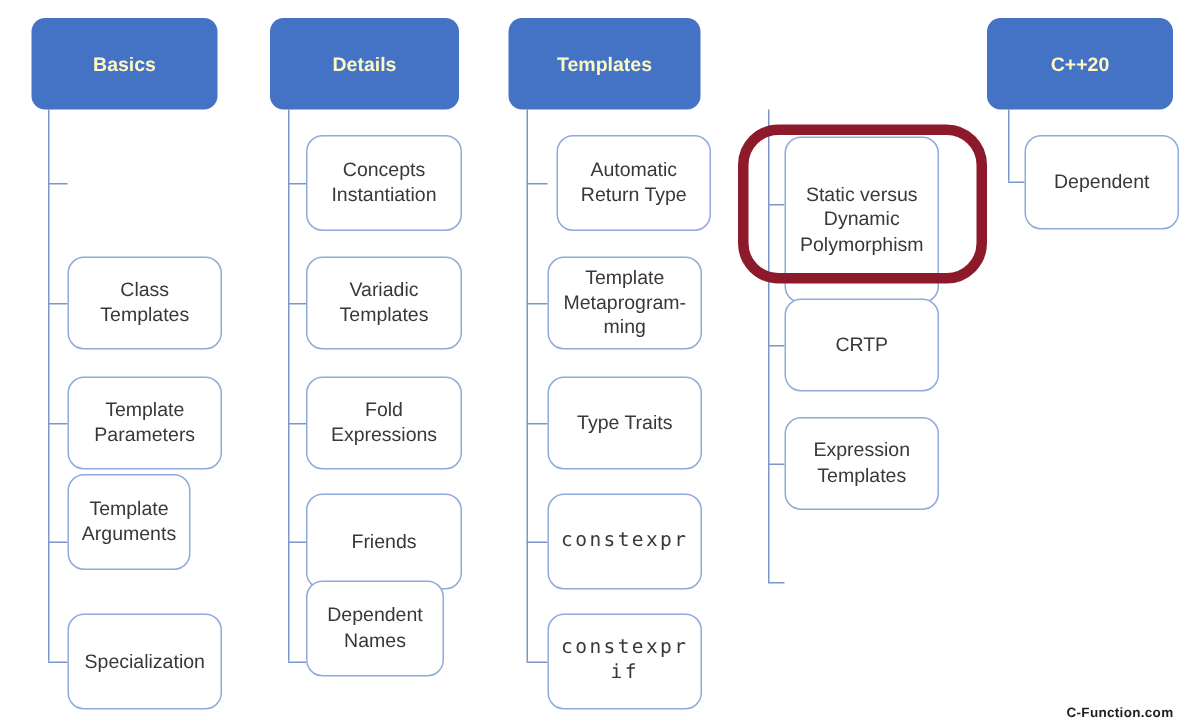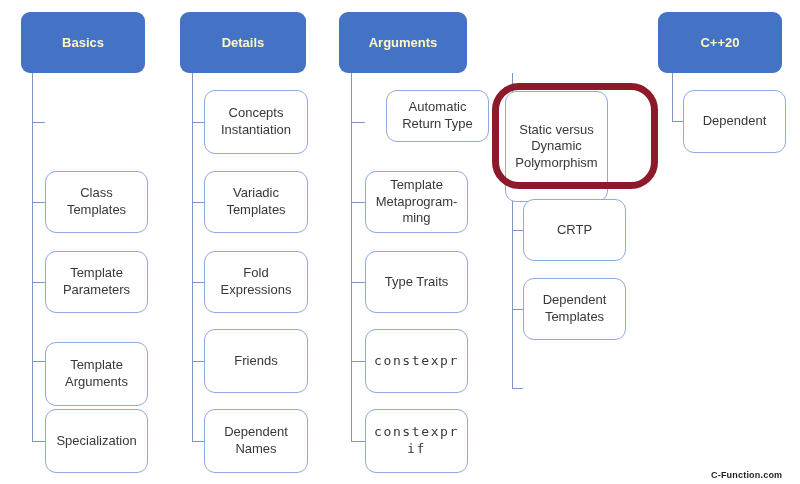--- a/index.html
+++ b/index.html
@@ -63,40 +63,40 @@
   <div class="hline" style="left:512px;top:230px;width:11px"></div>
   <div class="hline" style="left:512px;top:309px;width:11px"></div>
   <div class="hline" style="left:512px;top:388px;width:11px"></div>
 
   <div class="vline" style="left:672px;top:73px;height:48px"></div>
   <div class="hline" style="left:672px;top:121px;width:11px"></div>
 
   <div class="hdr" style="left:21px;top:12px;width:124px;height:61px">Basics</div>
   <div class="box" style="left:45px;top:171px;width:103px;height:62px">Class Templates</div>
   <div class="box" style="left:45px;top:251px;width:103px;height:62px">Template Parameters</div>
-  <div class="box" style="left:45px;top:342px;width:103px;height:64px">Template Arguments</div>
+  <div class="box" style="left:45px;top:316px;width:82px;height:64px">Template Arguments</div>
   <div class="box" style="left:45px;top:409px;width:103px;height:64px">Specialization</div>
 
   <div class="hdr" style="left:180px;top:12px;width:126px;height:61px">Details</div>
   <div class="box" style="left:204px;top:90px;width:104px;height:64px">Concepts Instantiation</div>
   <div class="box" style="left:204px;top:171px;width:104px;height:62px">Variadic Templates</div>
   <div class="box" style="left:204px;top:251px;width:104px;height:62px">Fold Expressions</div>
   <div class="box" style="left:204px;top:329px;width:104px;height:64px">Friends</div>
-  <div class="box" style="left:204px;top:409px;width:104px;height:64px">Dependent Names</div>
+  <div class="box" style="left:204px;top:387px;width:92px;height:64px">Dependent Names</div>
 
-  <div class="hdr" style="left:339px;top:12px;width:128px;height:61px">Arguments</div>
-  <div class="box" style="left:386px;top:90px;width:103px;height:52px">Automatic Return Type</div>
+  <div class="hdr" style="left:339px;top:12px;width:128px;height:61px">Templates</div>
+  <div class="box" style="left:371px;top:90px;width:103px;height:64px">Automatic Return Type</div>
   <div class="box" style="left:365px;top:171px;width:103px;height:62px">Template Metaprogram-ming</div>
   <div class="box" style="left:365px;top:251px;width:103px;height:62px">Type Traits</div>
   <div class="box mono" style="left:365px;top:329px;width:103px;height:64px">constexpr</div>
   <div class="box mono" style="left:365px;top:409px;width:103px;height:64px">constexpr if</div>
 
-  <div class="box" style="left:505px;top:91px;width:103px;height:111px">Static versus Dynamic Polymorphism</div>
+  <div class="box" style="left:523px;top:91px;width:103px;height:111px">Static versus Dynamic Polymorphism</div>
   <div class="box" style="left:523px;top:199px;width:103px;height:62px">CRTP</div>
-  <div class="box" style="left:523px;top:278px;width:103px;height:62px">Dependent Templates</div>
+  <div class="box" style="left:523px;top:278px;width:103px;height:62px">Expression Templates</div>
 
   <div class="hdr" style="left:658px;top:12px;width:124px;height:61px">C++20</div>
   <div class="box" style="left:683px;top:90px;width:103px;height:63px">Dependent</div>
 
   <div class="highlight" style="left:492px;top:83px;width:166px;height:106px"></div>
 
   <div class="watermark" style="left:711px;top:470px">C-Function.com</div>
 
 </div>
 

